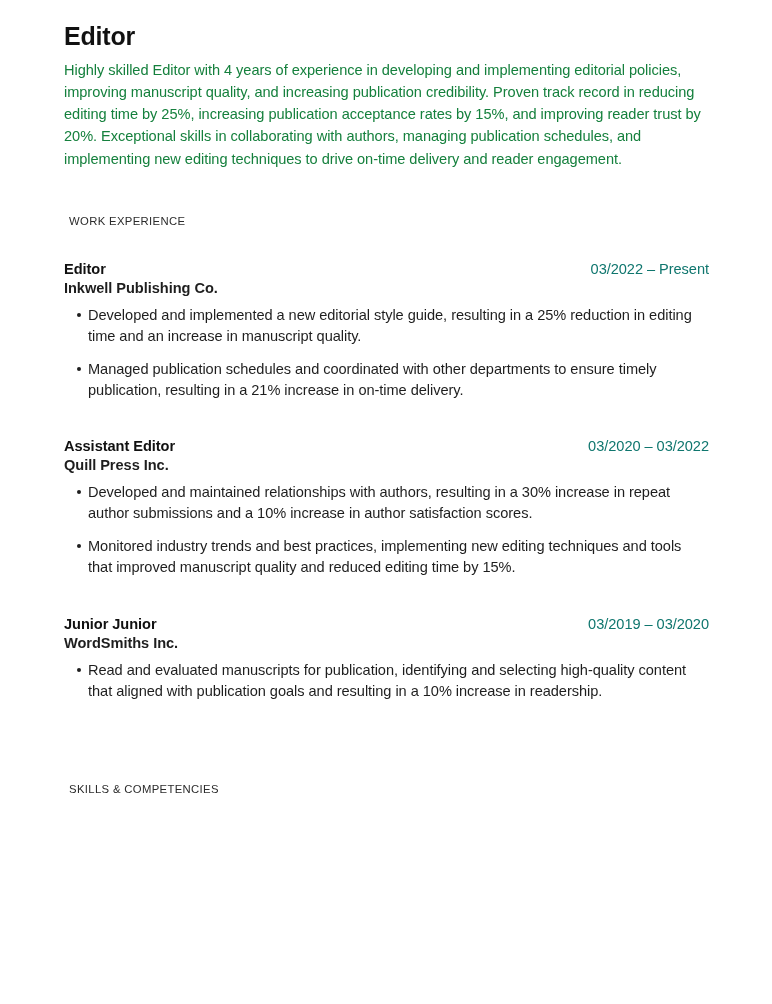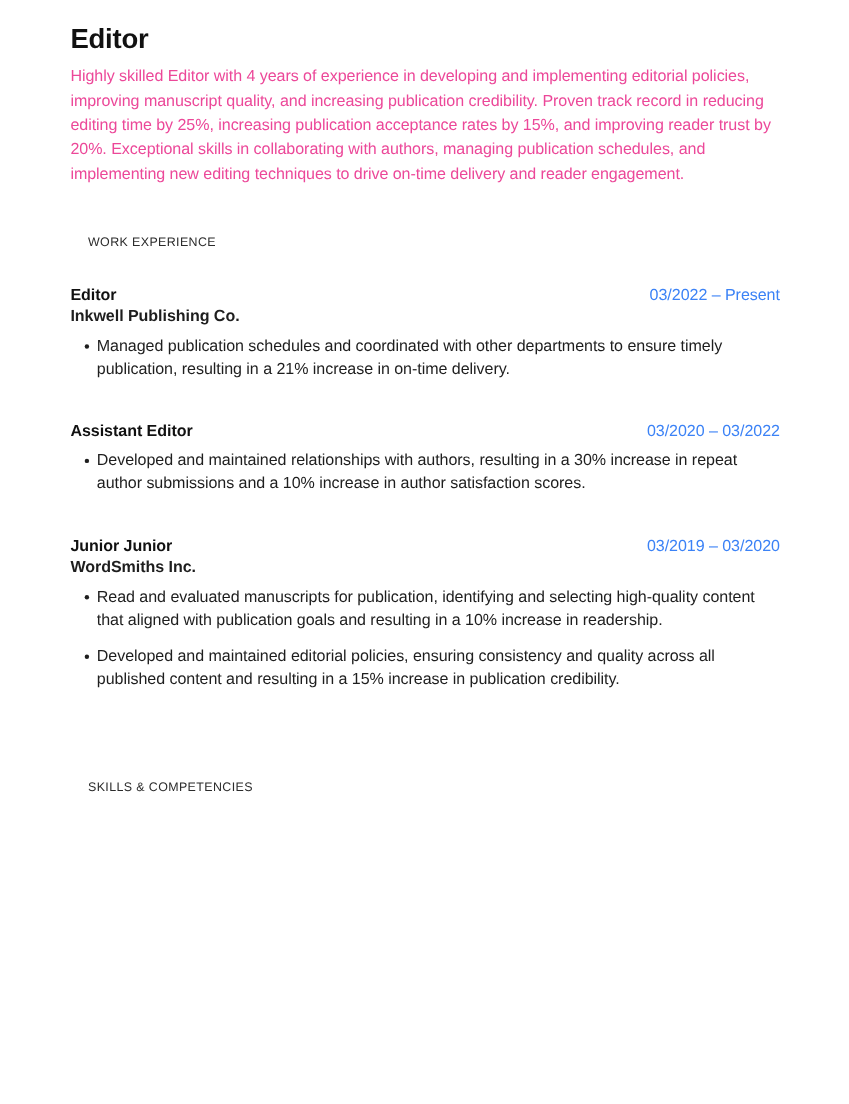--- a/index.html
+++ b/index.html
@@ -38,32 +38,32 @@
     font-weight: bold;
     line-height: 1.15;
     letter-spacing: -0.2px;
     color: #111111;
     margin: 0 0 8px 0;
   }
 
   .summary {
     font-size: 14.6px;
     line-height: 22.2px;
-    color: #ec4899;
+    color: #15803d;
     margin: 0;
     letter-spacing: -0.05px;
   }
 
   
   .section-header {
     font-size: 11.3px;
     letter-spacing: 0.35px;
     color: #2b2b2b;
     text-transform: uppercase;
-    margin: 16px;
+    margin: 5px;
   }
   .section-work {
     margin-top: 45px;
   }
   .section-skills {
     margin-top: 80px;
   }
 
   
   .job {
@@ -77,21 +77,21 @@
   }
   .job-title {
     font-size: 14.6px;
     font-weight: bold;
     color: #111111;
     letter-spacing: -0.05px;
   }
   .job-dates {
     font-size: 14.6px;
     font-weight: normal;
-    color: #3b82f6;
+    color: #0f766e;
     white-space: nowrap;
     letter-spacing: -0.05px;
   }
   .job-company {
     font-size: 14.6px;
     font-weight: bold;
     color: #1e1e1e;
     margin-top: 3px;
     letter-spacing: -0.05px;
   }
@@ -139,42 +139,44 @@
 
     <div class="section-header section-work">WORK EXPERIENCE</div>
 
     <div class="job">
       <div class="job-row">
         <span class="job-title">Editor</span>
         <span class="job-dates">03/2022 – Present</span>
       </div>
       <div class="job-company">Inkwell Publishing Co.</div>
       <ul class="bullets">
+        <li class="bullet">Developed and implemented a new editorial style guide, resulting in a 25% reduction in editing time and an increase in manuscript quality.</li>
         <li class="bullet">Managed publication schedules and coordinated with other departments to ensure timely publication, resulting in a 21% increase in on-time delivery.</li>
       </ul>
     </div>
 
     <div class="job job-gap-2">
       <div class="job-row">
         <span class="job-title">Assistant Editor</span>
         <span class="job-dates">03/2020 – 03/2022</span>
       </div>
+      <div class="job-company">Quill Press Inc.</div>
       <ul class="bullets">
         <li class="bullet">Developed and maintained relationships with authors, resulting in a 30% increase in repeat author submissions and a 10% increase in author satisfaction scores.</li>
+        <li class="bullet">Monitored industry trends and best practices, implementing new editing techniques and tools that improved manuscript quality and reduced editing time by 15%.</li>
       </ul>
     </div>
 
     <div class="job job-gap-3">
       <div class="job-row">
         <span class="job-title">Junior Junior</span>
         <span class="job-dates">03/2019 – 03/2020</span>
       </div>
       <div class="job-company">WordSmiths Inc.</div>
       <ul class="bullets">
         <li class="bullet">Read and evaluated manuscripts for publication, identifying and selecting high-quality content that aligned with publication goals and resulting in a 10% increase in readership.</li>
-        <li class="bullet">Developed and maintained editorial policies, ensuring consistency and quality across all published content and resulting in a 15% increase in publication credibility.</li>
       </ul>
     </div>
 
     <div class="section-header section-skills">SKILLS &amp; COMPETENCIES</div>
 
   </div>
 </div>
 
 </body></html>

